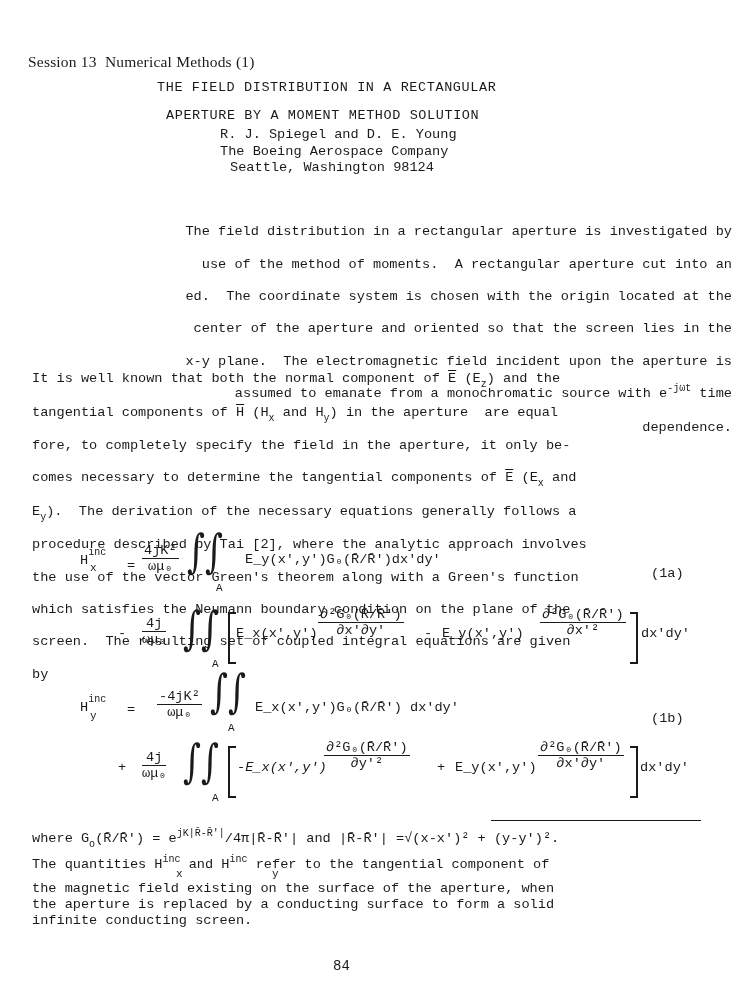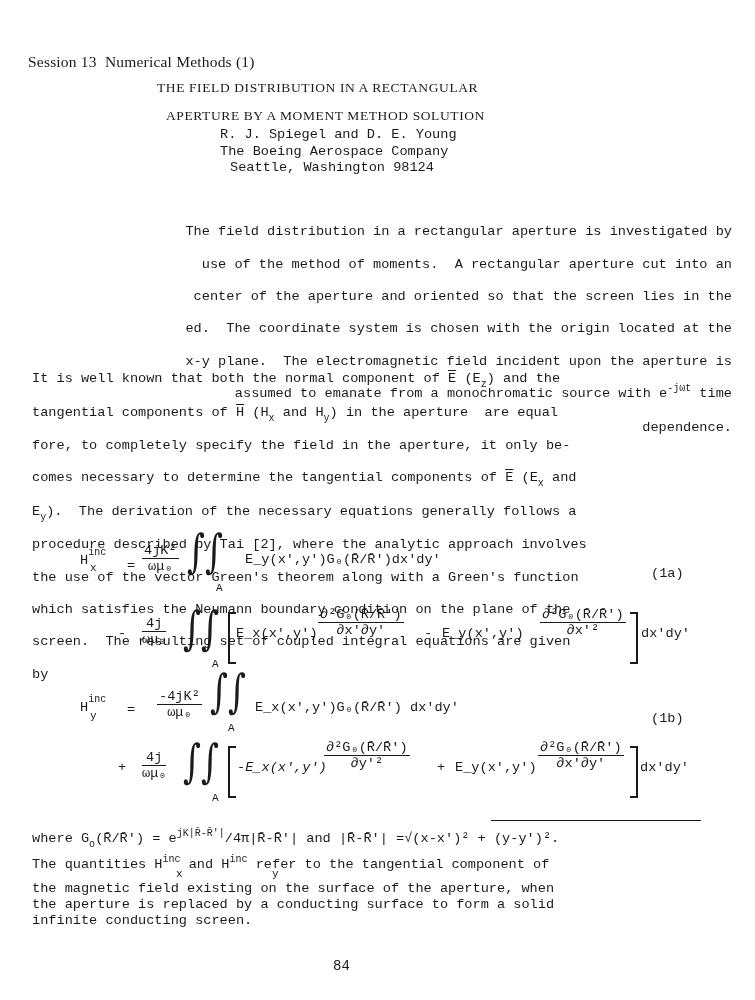--- a/index.html
+++ b/index.html
@@ -1,20 +1,20 @@
 <!DOCTYPE html>
 <html><head>
 <meta charset="utf-8">
 <style>
   html, body { margin: 0; padding: 0; background: #ffffff; }
   body { width: 755px; height: 1000px; position: relative; overflow: hidden;
          font-family: "Liberation Mono", "DejaVu Sans Mono", monospace; color: #1a1a1a; }
   .abs { position: absolute; white-space: pre; }
   .session { left: 28px; top: 29px; font-size: 15.5px; font-family: Liberation Serif, serif; letter-spacing: 0.2px; margin-top: 24px; }
-  .title { font-family: Liberation Serif, serif; font-size: 13.5px; letter-spacing: 0.6px; }
+  .title { font-family: Liberation Mono, monospace; font-size: 13.5px; letter-spacing: 0.6px; }
   .author { font-family: "Liberation Mono", monospace; font-size: 13.6px; margin-left: 24px; }
   .para { position: absolute; left: 32px; width: 700px; font-size: 13.6px; line-height: 16.2px; white-space: pre; }
   .eq { font-family: "Liberation Mono", monospace; font-size: 13.6px; position: absolute; white-space: pre; }
   .sup { font-size: 10px; position: relative; top: -6px; }
   .sub { font-size: 10px; position: relative; top: 5px; }
   .ovl { text-decoration: overline; }
   .integral { font-family: "DejaVu Serif", serif; font-size: 46px; position: absolute; line-height: 1; transform: scaleX(0.75); transform-origin: left top; }
   .frac { position: absolute; text-align: center; font-family: "Liberation Mono", monospace; font-size: 13.6px; }
   .frac .num { display: block; border-bottom: 1px solid #1a1a1a; padding: 0 2px; }
   .frac .den { display: block; }
@@ -32,22 +32,22 @@
 <div class="abs title" style="left:157px; top:80px;">THE FIELD DISTRIBUTION IN A RECTANGULAR</div>
 <div class="abs title" style="left:166px; top:96px;margin-top:12px;">APERTURE BY A MOMENT METHOD SOLUTION</div>
 
 <div class="abs author" style="left:196px; top:127px;">R. J. Spiegel and D. E. Young</div>
 <div class="abs author" style="left:196px; top:144px;">The Boeing Aerospace Company</div>
 <div class="abs author" style="left:206px; top:160px;">Seattle, Washington 98124</div>
 
 <div class="para" style="top:208px;text-align:right;">
 <div>The field distribution in a rectangular aperture is investigated by</div>
 <div>use of the method of moments.  A rectangular aperture cut into an</div>
+<div>ed.  The coordinate system is chosen with the origin located at the</div>
 <div>center of the aperture and oriented so that the screen lies in the</div>
-<div>ed.  The coordinate system is chosen with the origin located at the</div>
 <div>x-y plane.  The electromagnetic field incident upon the aperture is</div>
 <div><span>assumed to emanate from a monochromatic source with e</span><span class="sup">-jωt</span><span> time</span></div>
 <div>dependence.</div>
 </div>
 
 <div class="para" style="top:355px;">
 <div><span>It is well known that both the normal component of </span><span class="ovl">E</span><span> (E</span><span class="sub">z</span><span>) and the</span></div>
 <div><span>tangential components of </span><span class="ovl">H</span><span> (H</span><span class="sub">x</span><span> and H</span><span class="sub">y</span><span>) in the aperture  are equal</span></div>
 <div>fore, to completely specify the field in the aperture, it only be-</div>
 <div><span>comes necessary to determine the tangential components of </span><span class="ovl">E</span><span> (E</span><span class="sub">x</span><span> and</span></div>

